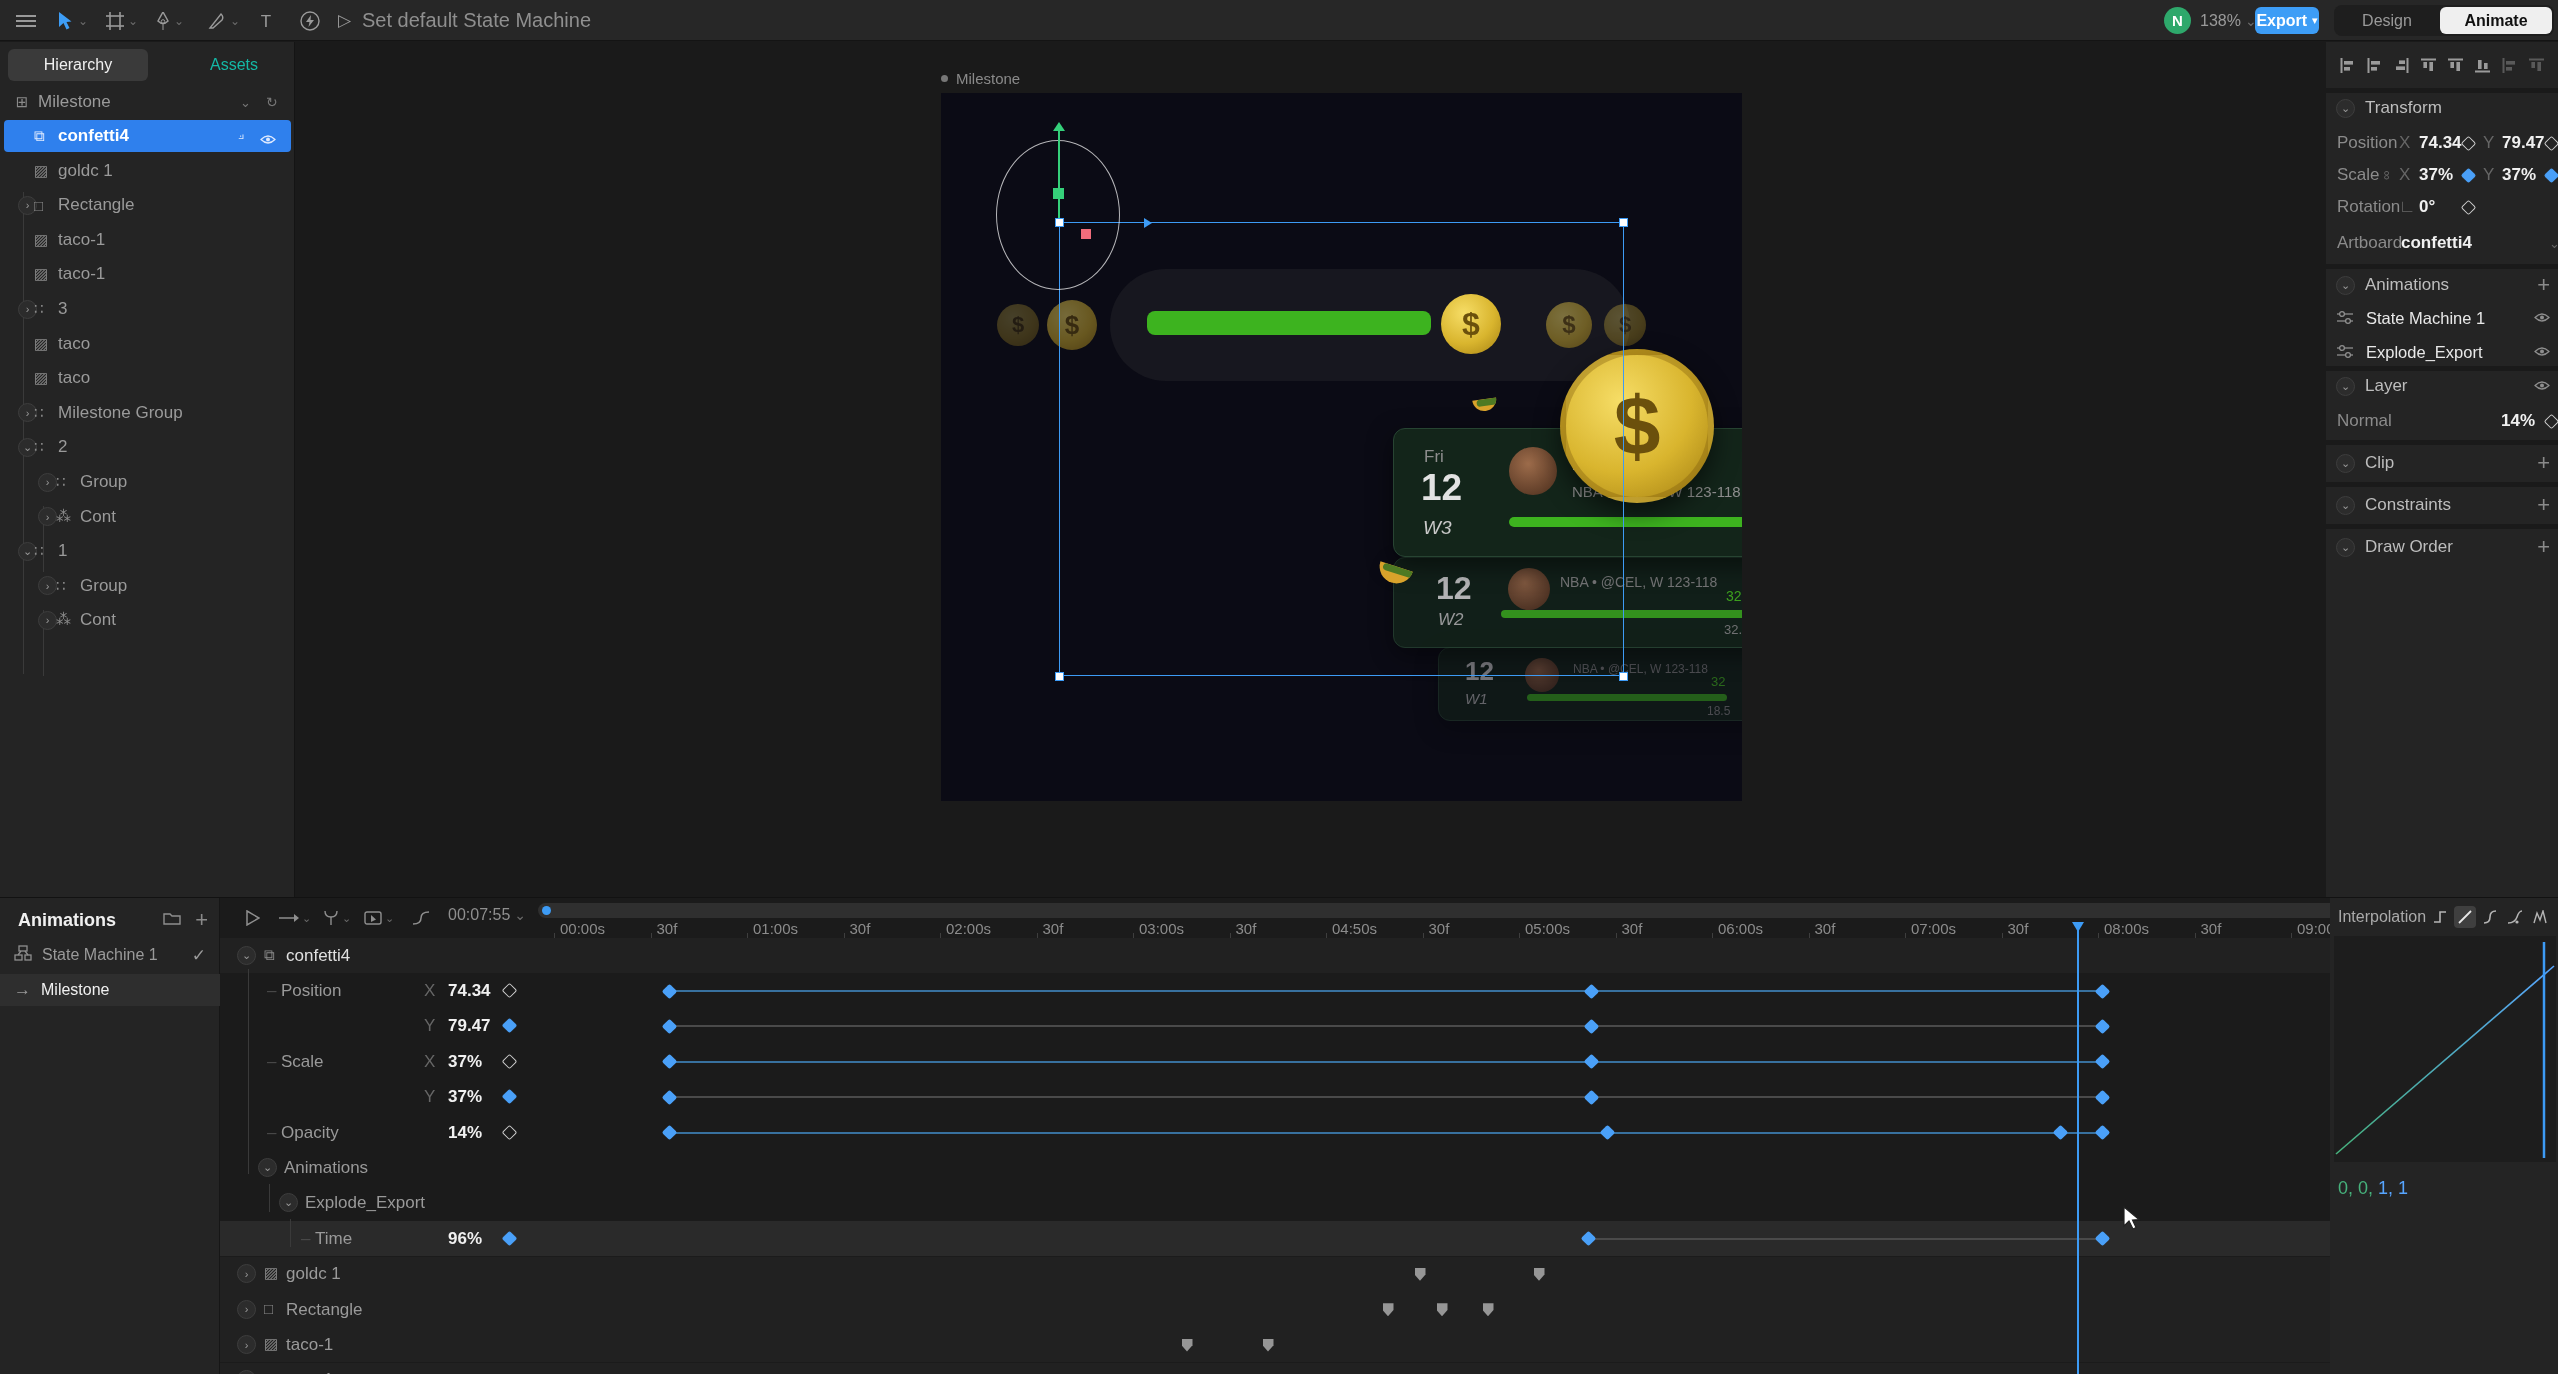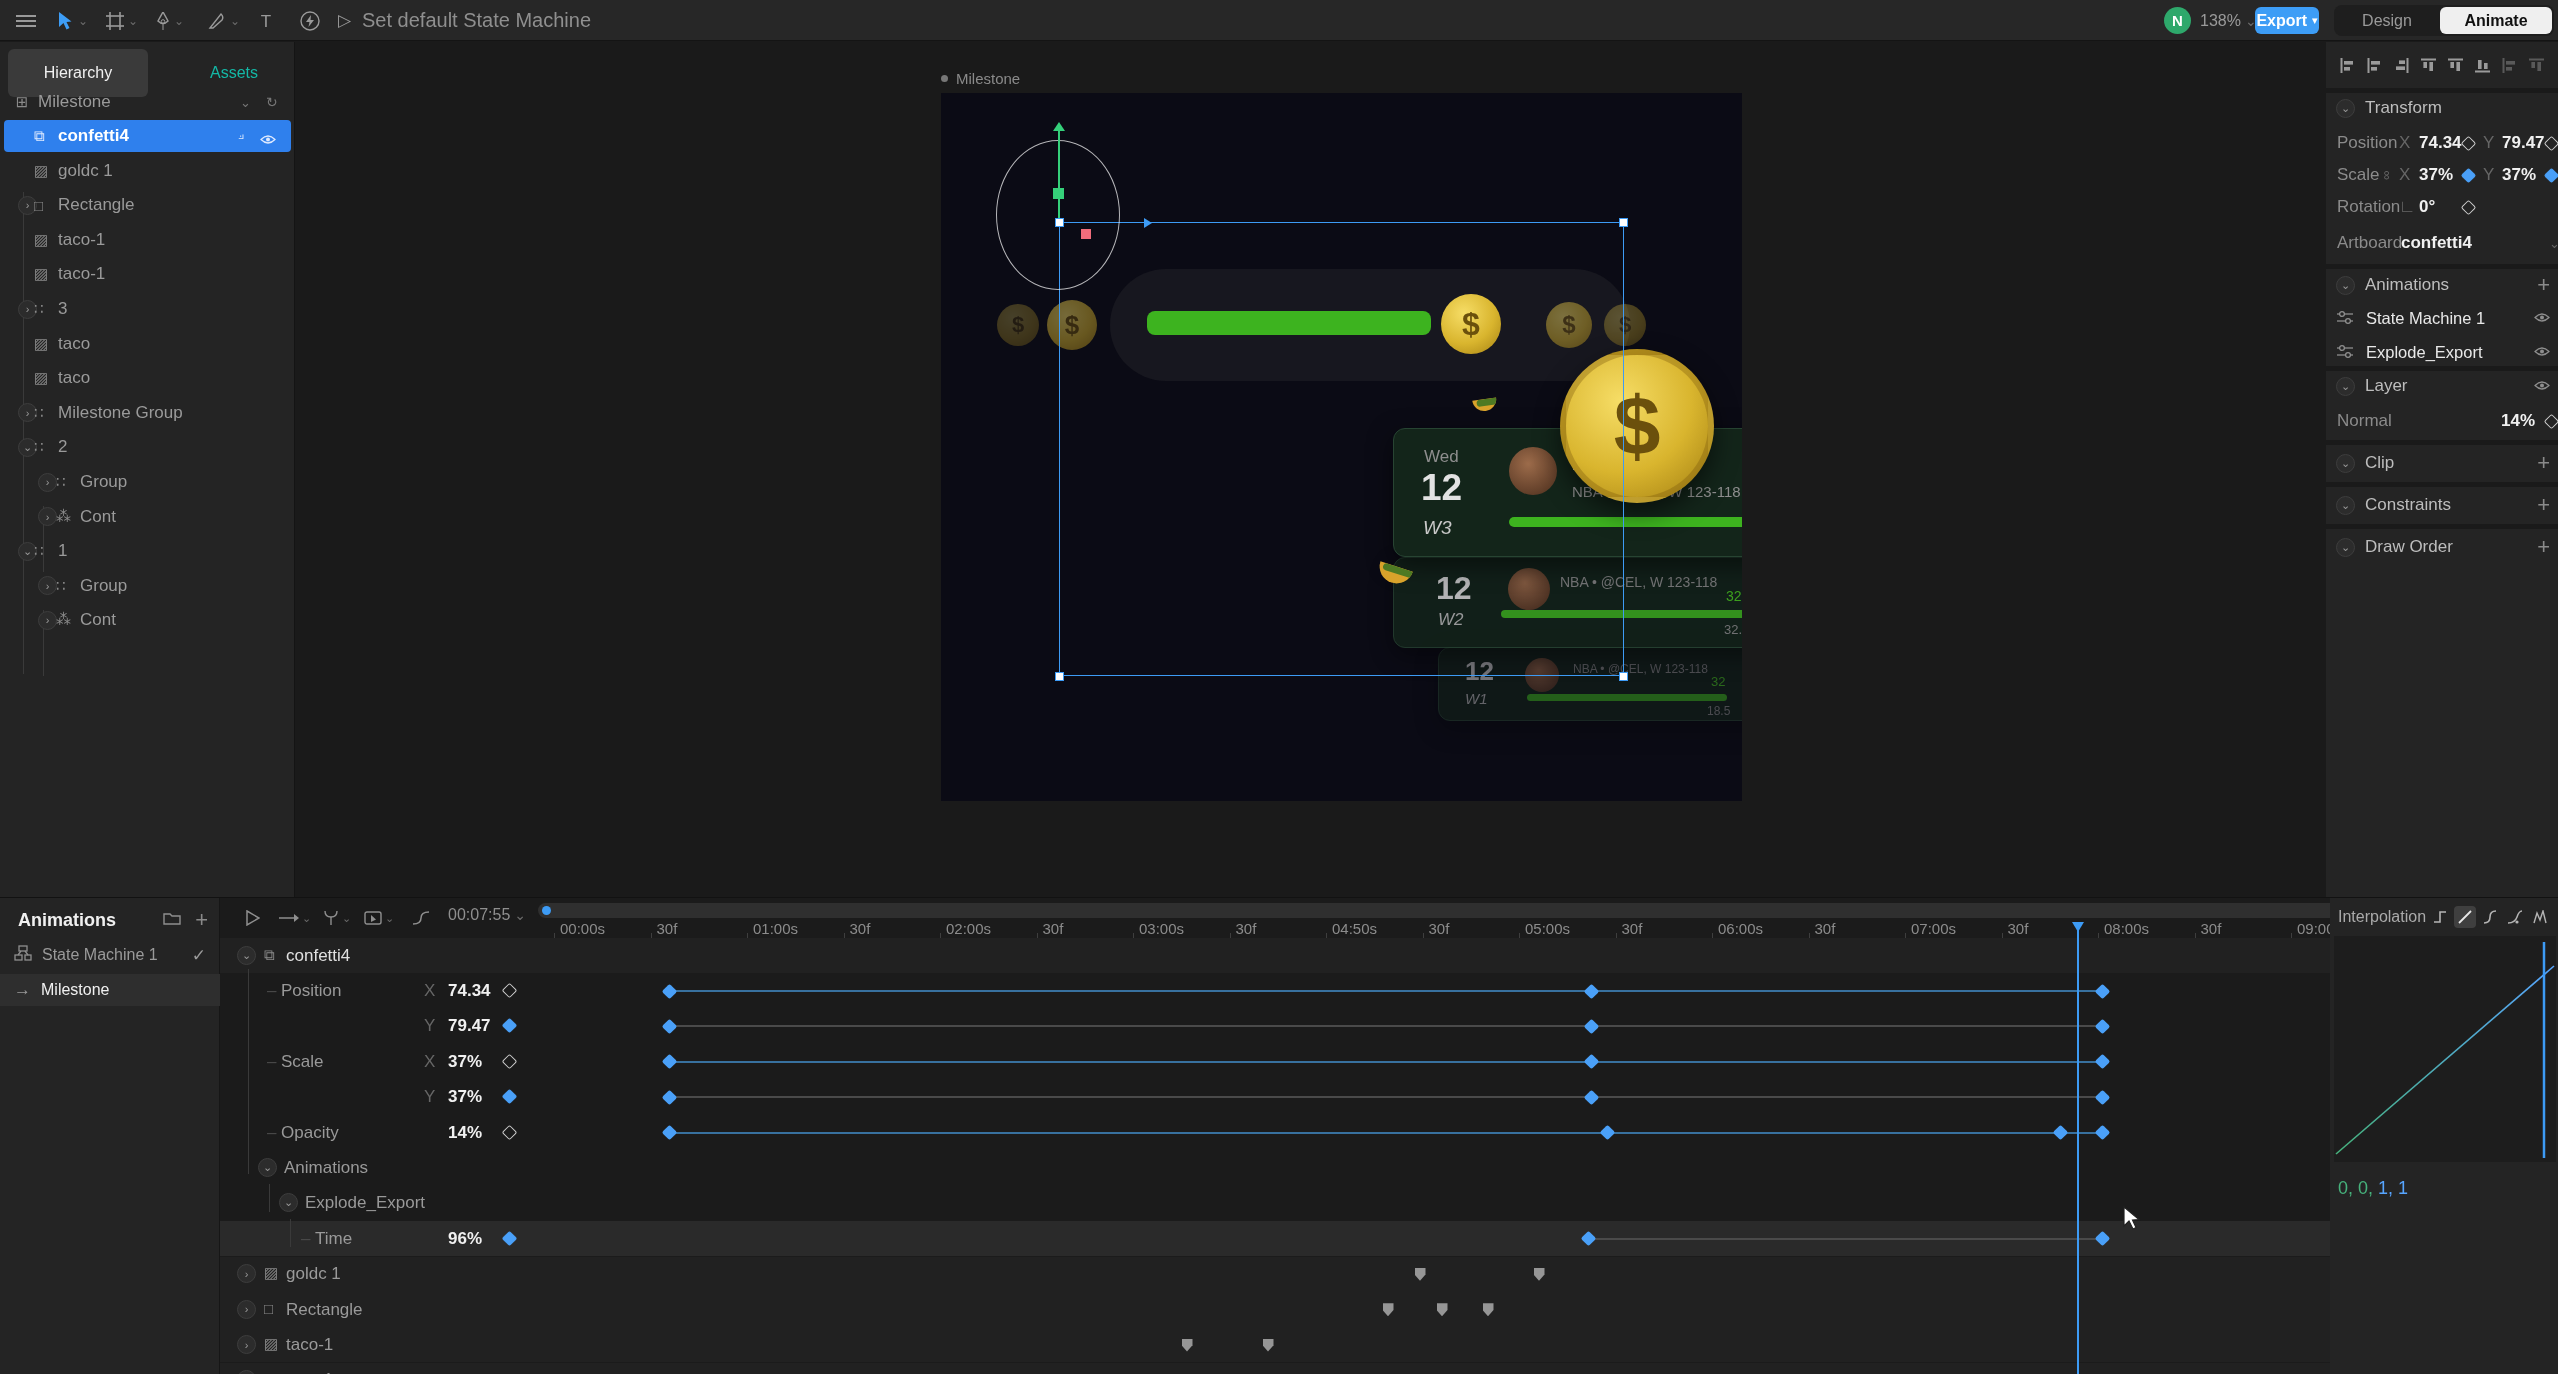--- a/index.html
+++ b/index.html
@@ -11,21 +11,21 @@
 #toolbar{position:absolute;left:0;top:0;width:2558px;height:41px;background:#272727;border-bottom:1px solid #141414;z-index:40}
 .tool{position:absolute;top:0;height:41px;display:flex;align-items:center;justify-content:center;color:#9a9a9a}
 .tcaret{color:#6b6b6b;font-size:14px;margin-left:4px}
 #export-btn{position:absolute;left:2255px;top:7px;width:64px;height:27px;background:#3d9df6;border-radius:6px;
   display:flex;align-items:center;justify-content:center;color:#fff;font-weight:bold;font-size:16px}
 #mode-seg{position:absolute;left:2334px;top:5px;width:220px;height:31px;background:#1e1e1e;border-radius:8px;display:flex;align-items:center}
 #avatar{position:absolute;left:2164px;top:7px;width:27px;height:27px;border-radius:50%;background:#2ea86b;
   display:flex;align-items:center;justify-content:center;color:#fff;font-weight:bold;font-size:15px}
 
 #left-panel{position:absolute;left:0;top:42px;width:295px;height:855px;background:#242424;border-right:1px solid #141414;z-index:30}
-.ltab{height:48px;border-radius:6px;display:flex;align-items:center;justify-content:center;font-size:16px}
+.ltab{height:32px;border-radius:6px;display:flex;align-items:center;justify-content:center;font-size:16px}
 .tree-row{position:absolute;left:4px;width:287px;height:32px;display:flex;align-items:center;border-radius:4px;color:#9a9a9a}
 .tree-row.sel{background:#2f80ed;color:#fff}
 .exp{width:19px;height:19px;border-radius:50%;background:#2c2c2c;border:1px solid #3d3d3d;color:#9a9a9a;font-size:11px;
   display:flex;align-items:center;justify-content:center;flex:none}
 .tree-icon{font-size:15px;color:#8a8a8a;width:20px;text-align:center;flex:none}
 .vline{position:absolute;width:1px;background:#3a3a3a}
 
 #canvas{position:absolute;left:296px;top:42px;width:2029px;height:855px;background:#1a1a1a;overflow:hidden}
 #artboard{position:absolute;left:645px;top:51px;width:801px;height:708px;background:#0b0b15;overflow:hidden}
 .coin{position:absolute;border-radius:50%;background:radial-gradient(circle at 38% 32%,#f6dd66,#d9b52e 55%,#a37f12);
@@ -277,21 +277,21 @@
       <span class="abs" style="left:44px;top:52px;font-style:italic;color:#bbb;font-size:17px">W2</span>
       <span class="abs" style="left:114px;top:10px;width:42px;height:42px;border-radius:50%;background:radial-gradient(circle at 40% 35%,#9c6b4a,#4a2d1c)"></span>
       <span class="abs" style="left:166px;top:16px;color:#8e8e8e;font-size:14px">NBA • @CEL, W 123-118</span>
       <span class="gbar" style="left:107px;top:52px;width:244px;height:8px"></span>
       <span class="abs" style="left:332px;top:30px;color:#49c421;font-size:14px">32</span>
       <span class="abs" style="left:330px;top:64px;color:#8a8a8a;font-size:13px">32.5</span>
 
     </div>
 
     <div class="card" style="left:452px;top:335px;width:555px;height:129px">
-      <span class="abs" style="left:30px;top:18px;color:#8e8e8e;font-size:17px">Wed</span>
+      <span class="abs" style="left:30px;top:18px;color:#8e8e8e;font-size:17px">Fri</span>
       <span class="abs" style="left:27px;top:38px;font-size:37px;font-weight:bold;color:#e2e2e2">12</span>
       <span class="abs" style="left:29px;top:88px;font-style:italic;color:#c9c9c9;font-size:19px">W3</span>
       <span class="abs" style="left:115px;top:18px;width:48px;height:48px;border-radius:50%;background:radial-gradient(circle at 40% 35%,#9c6b4a,#4a2d1c)"></span>
       <span class="abs" style="left:178px;top:22px;color:#f2f2f2;font-weight:bold;font-size:21px">Leb</span>
       <span class="abs" style="left:178px;top:54px;color:#8e8e8e;font-size:15px">NBA • @CEL, W 123-118</span>
       <span class="abs" style="left:115px;top:88px;width:294px;height:10px;background:#0e1a10;border-radius:6px"></span>
       <span class="gbar" style="left:115px;top:88px;width:294px;height:10px"></span>
 
     </div>
 

